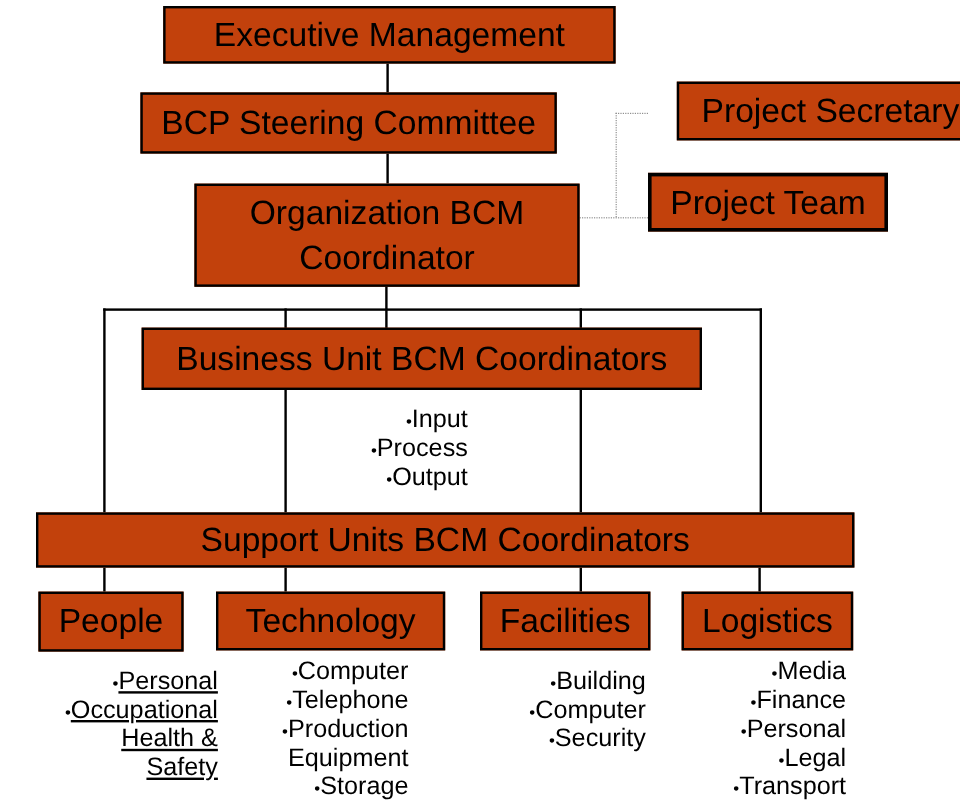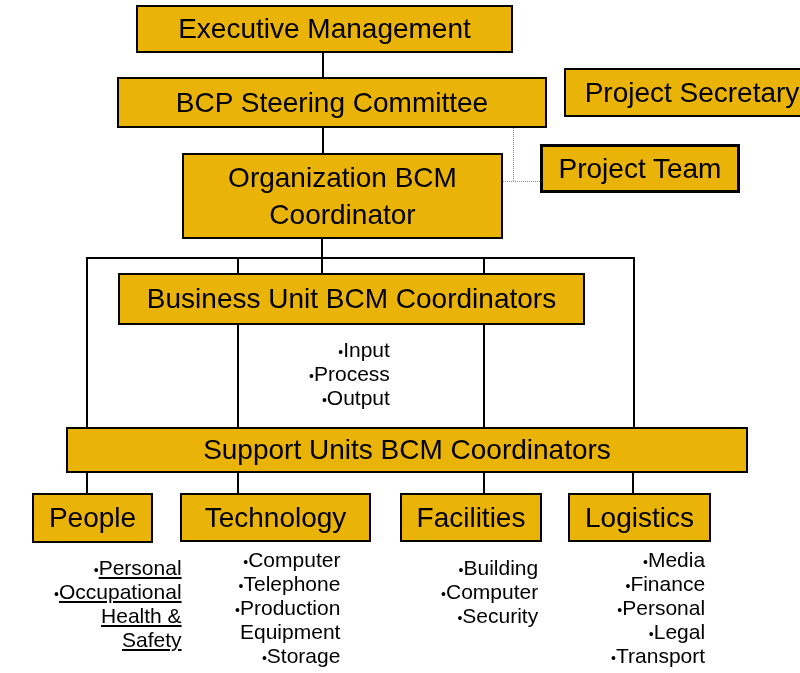--- a/index.html
+++ b/index.html
@@ -2,21 +2,21 @@
 <html><head>
 <meta charset="utf-8">
 <style>
   html,body{margin:0;padding:0;background:#ffffff;}
   .canvas{
     position:relative;width:800px;height:673px;background:#ffffff;
     font-family:"Liberation Sans","DejaVu Sans",sans-serif;color:#000;
     overflow:hidden;
   }
   .node{
-    position:absolute;box-sizing:border-box;background:#eab308;
+    position:absolute;box-sizing:border-box;background:#c2410c;
     border:2px solid #000;display:flex;align-items:center;justify-content:center;
     font-size:28px;z-index:2;white-space:nowrap;
   }
   .node.thick{border-width:3px;}
   .node.two-line{flex-direction:column;line-height:37px;}
   .hline{position:absolute;height:2px;background:#000;z-index:1;}
   .vline{position:absolute;width:2px;background:#000;z-index:1;}
   .dot-h{position:absolute;height:0;border-top:1px dotted #8f8f8f;z-index:1;}
   .dot-v{position:absolute;width:0;border-left:1px dotted #8f8f8f;z-index:1;}
   .list{position:absolute;z-index:2;font-size:21px;text-align:right;}
@@ -43,42 +43,42 @@
   <div class="vline" style="left:632px;top:473px;height:20px;"></div>
 
   <div class="dot-v" style="left:513px;top:94px;height:87px;"></div>
   <div class="dot-h" style="left:513px;top:94px;width:27px;"></div>
   <div class="dot-h" style="left:483px;top:181px;width:57px;"></div>
 
   <div class="node" style="left:136px;top:5px;width:377px;height:48px;">
     <span>Executive Management</span>
   </div>
 
-  <div class="node" style="left:117px;top:77px;width:430px;height:51px;">
+  <div class="node" style="left:117px;top:77px;width:347px;height:51px;">
     <span>BCP Steering Committee</span>
   </div>
 
   <div class="node" style="left:564px;top:68px;width:256px;height:49px;">
     <span>Project Secretary</span>
   </div>
 
   <div class="node thick" style="left:540px;top:144px;width:200px;height:49px;">
     <span>Project Team</span>
   </div>
 
-  <div class="node two-line" style="left:162px;top:153px;width:321px;height:86px;margin-left:20px;">
+  <div class="node two-line" style="left:162px;top:153px;width:321px;height:86px;">
     <span>Organization BCM</span>
     <span>Coordinator</span>
   </div>
 
   <div class="node" style="left:118px;top:273px;width:467px;height:52px;">
     <span>Business Unit BCM Coordinators</span>
   </div>
 
-  <div class="node" style="left:30px;top:427px;width:682px;height:46px;margin-left:36px;">
+  <div class="node" style="left:30px;top:427px;width:682px;height:46px;">
     <span>Support Units BCM Coordinators</span>
   </div>
 
   <div class="node" style="left:32px;top:493px;width:121px;height:50px;">
     <span>People</span>
   </div>
 
   <div class="node" style="left:180px;top:493px;width:191px;height:49px;">
     <span>Technology</span>
   </div>

